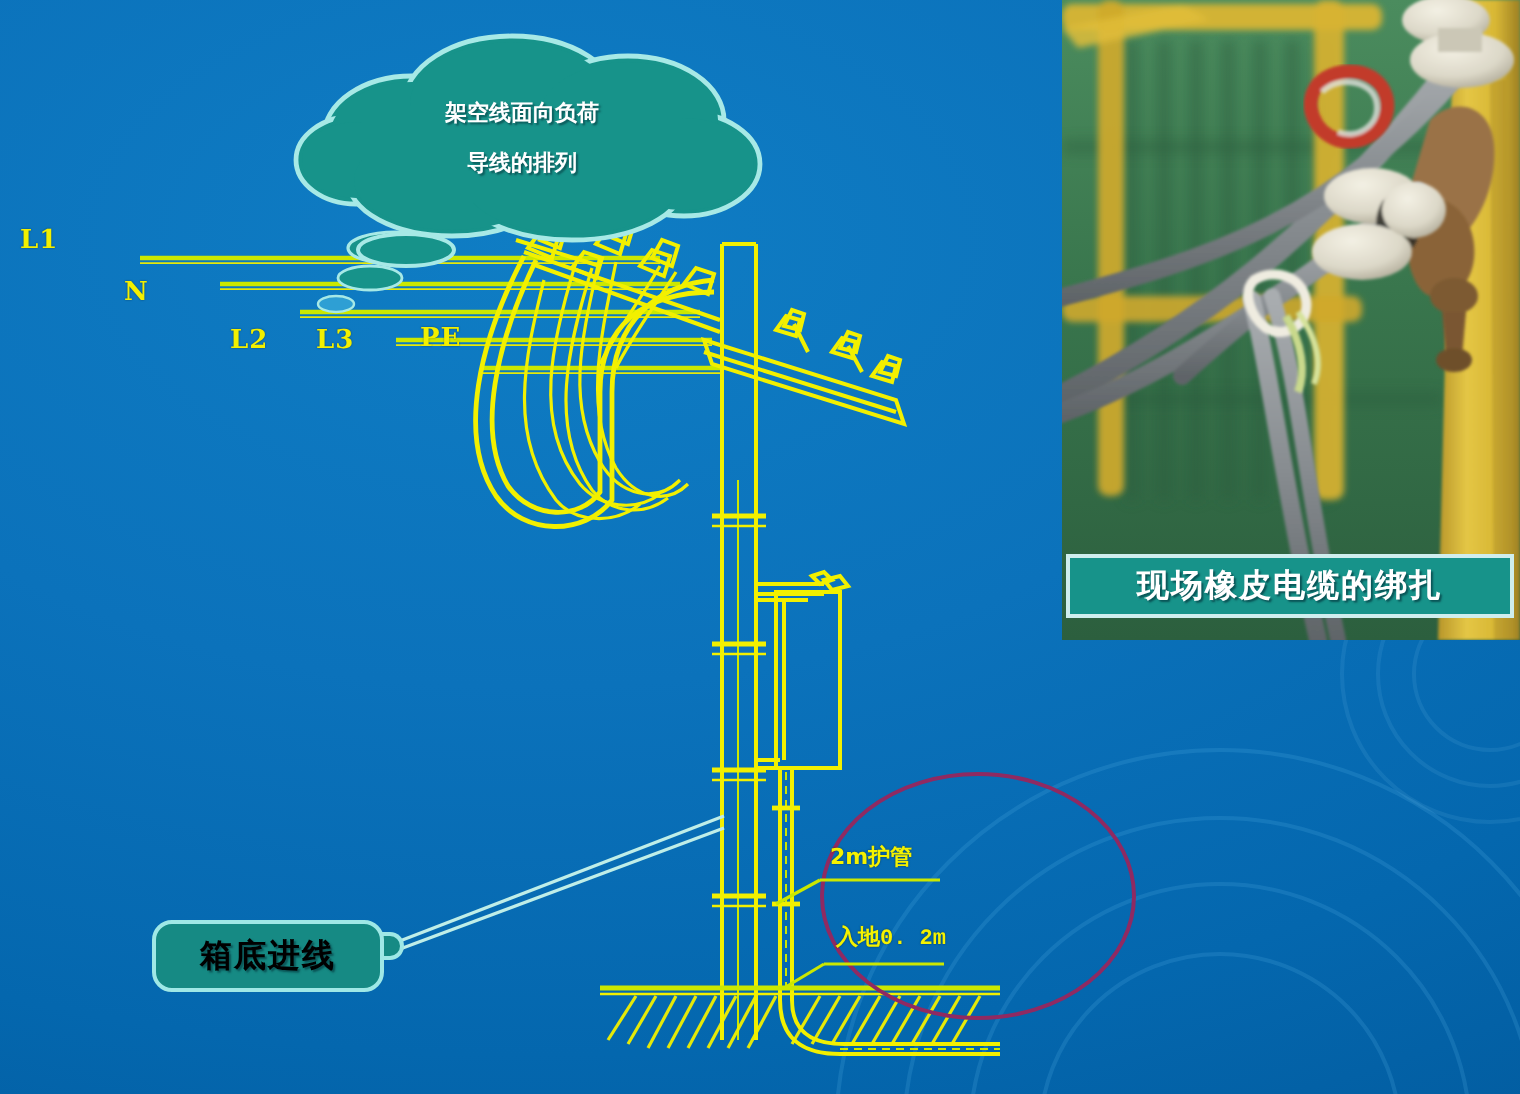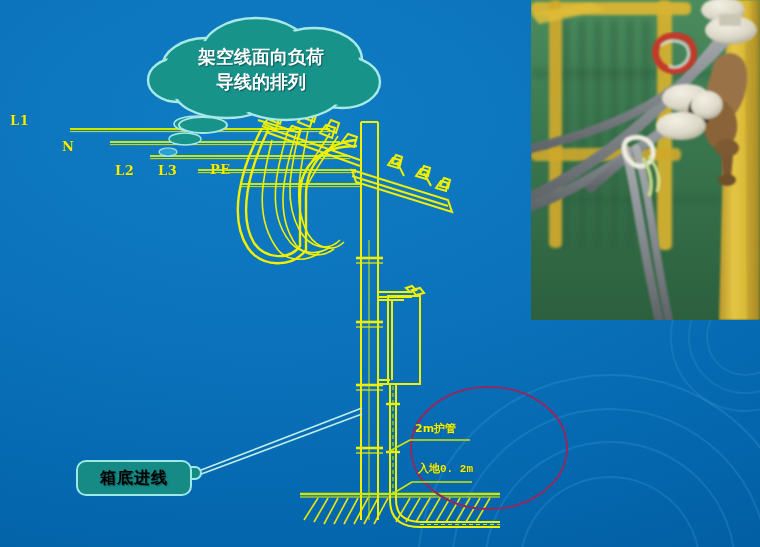--- a/index.html
+++ b/index.html
@@ -85,21 +85,21 @@
     height: 140px;
   }
   .cloud-text {
     position: absolute;
     left: 0;
     top: 36px;
     width: 250px;
     text-align: center;
     color: #ffffff;
     font-weight: bold;
-    font-size: 18px;
+    font-size: 11px;
     line-height: 25px;
     font-family: "DejaVu Sans", "Liberation Sans", sans-serif;
     text-shadow: 1px 1px 1px rgba(0,40,50,0.55);
     pointer-events: none;
   }
 
   
   .callout-box {
     position: absolute;
     left: 76px;
@@ -492,14 +492,17 @@
       </g>
 
       <g filter="url(#blurS)">
         <path d="M96 140 C 106 134, 120 138, 122 150 C 124 162, 112 170, 102 164 C 94 158, 90 146, 96 140 Z" fill="none" stroke="#efece0" stroke-width="5"></path>
         <path d="M112 158 C 120 172, 122 186, 118 196" fill="none" stroke="#c9d98c" stroke-width="4"></path>
         <path d="M118 156 C 128 170, 130 182, 126 192" fill="none" stroke="#d6e29a" stroke-width="3"></path>
       </g>
 
     </svg>
   </div>
+  <div class="photo-caption">
+    <span>现场橡皮电缆的绑扎</span>
+  </div>
 
 </div>
 
 </body></html>

